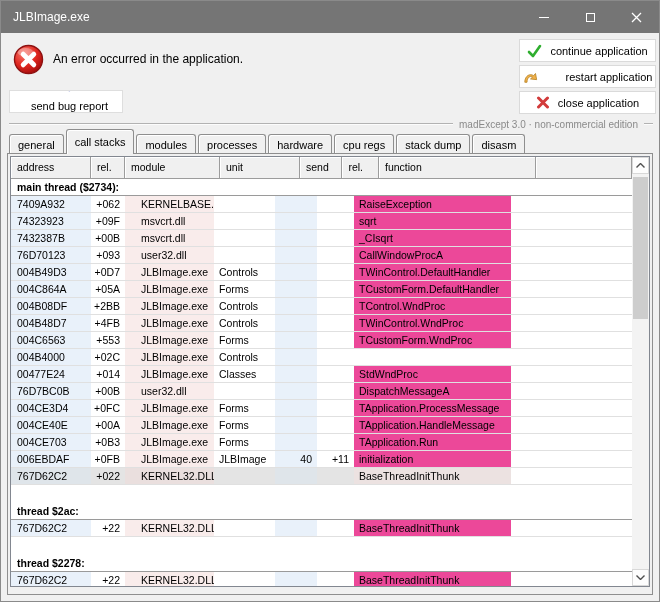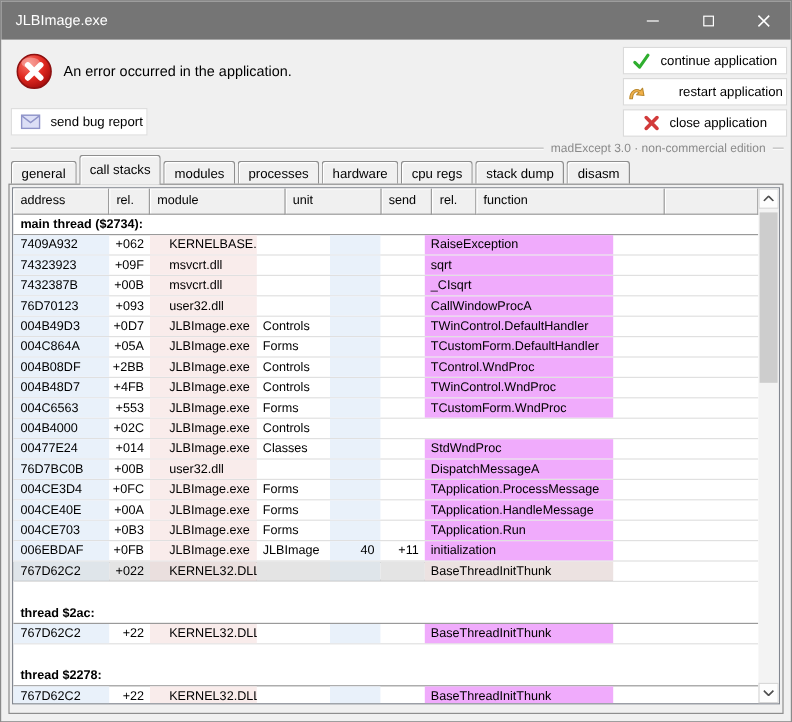--- a/index.html
+++ b/index.html
@@ -22,21 +22,21 @@
   .action-btn {
     position:absolute; left:518px; width:137px; height:23px;
     background:#fff; border:1px solid #dadada; font-size:11px;
     display:flex; align-items:center; justify-content:center; gap:8px; cursor:default;
   }
   .action-btn svg { flex:none; }
   #btn-continue { top:6px; } #btn-restart { top:32px;gap:28px; } #btn-close { top:58px; }
   .send-btn {
     position:absolute; left:8px; top:57px; width:114px; height:23px;
     background:#fff; border:1px solid #dedede; font-size:11px;
-    display:flex; align-items:center; gap:8px; padding-left:7px;
+    display:flex; align-items:center; gap:8px; padding-left:7px;flex-direction:column;
   }
   .edition-row {
     position:absolute; left:8px; right:6px; top:85px; height:12px;
     display:flex; align-items:center; font-size:10px; color:#8a8a8a; white-space:nowrap;
   }
   .edition-row .ln { flex:1; height:2px; border-top:1px solid #b2b2b2; border-bottom:1px solid #fcfcfc; margin-right:6px; }
   .edition-row .ln2 { flex:none; width:9px; height:2px; border-top:1px solid #b2b2b2; border-bottom:1px solid #fcfcfc; margin-left:6px; }
   
   .tabs { position:absolute; left:8px; top:96px; height:25px; display:flex; align-items:flex-end; }
   .tab {
@@ -72,21 +72,21 @@
   }
   .row { display:flex; height:17px; line-height:16px; border-bottom:1px solid #e0e0e0; }
   .row-main { display:flex; width:500px; flex:none; }
   .cell { flex:none; overflow:hidden; white-space:nowrap; }
   .c0 { width:80px; background:#e9f1fa; padding-left:6px; }
   .c1 { width:34px; text-align:right; padding-right:5px; }
   .c2 { width:89px; background:#f9eceb; padding-left:16px; }
   .c3 { width:61px; padding-left:5px; }
   .c4 { width:42px; background:#e9f1fa; text-align:right; padding-right:5px; }
   .c5 { width:37px; text-align:right; padding-right:5px; }
-  .c6 { width:157px; background:#f0abfc; padding-left:5px; }
+  .c6 { width:157px; background:#ec4899; padding-left:5px; }
   .filler { flex:1; }
   .row-main.sel { box-shadow:inset 0 0 0 1px #8f8f8f; }
   .sel .c0, .sel .c4 { background:#dfe5ea; }
   .sel .c2 { background:#eadfde; }
   .sel .c6 { background:#ece2e1; }
   .sel .c1, .sel .c3, .sel .c5 { background:#e4e4e4; }
   
   .scrollbar { position:absolute; top:0; right:0; bottom:0; width:17px; background:#f3f3f3; }
   .sb-btn {
     position:absolute; left:0; right:0; height:17px; background:#fdfdfd;
@@ -173,21 +173,21 @@
         <div class="tab">cpu regs</div>
         <div class="tab">stack dump</div>
         <div class="tab">disasm</div>
       </div>
 
     <div class="tabpage">
       <div class="table-wrap">
         <div class="thead">
             <div class="th" style="width: 80px;">address</div>
             <div class="th r" style="width: 34px;">rel.</div>
-            <div class="th" style="width: 113px;">module</div>
+            <div class="th" style="width: 95px;">module</div>
             <div class="th" style="width: 80px;">unit</div>
             <div class="th r" style="width: 42px;">send</div>
             <div class="th r" style="width: 37px;">rel.</div>
             <div class="th" style="width: 157px;">function</div>
             <div class="th fill"></div>
           </div>
         <div class="tbody">
             <div class="group">
               <div class="group-h">main thread ($2734):</div>
               <div class="row">

